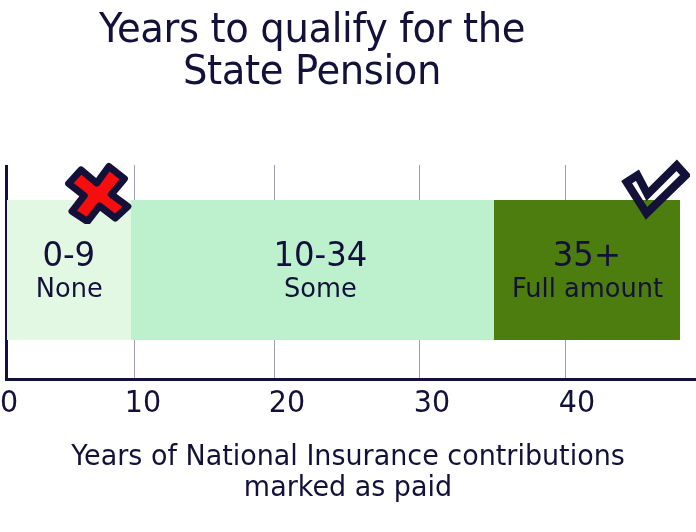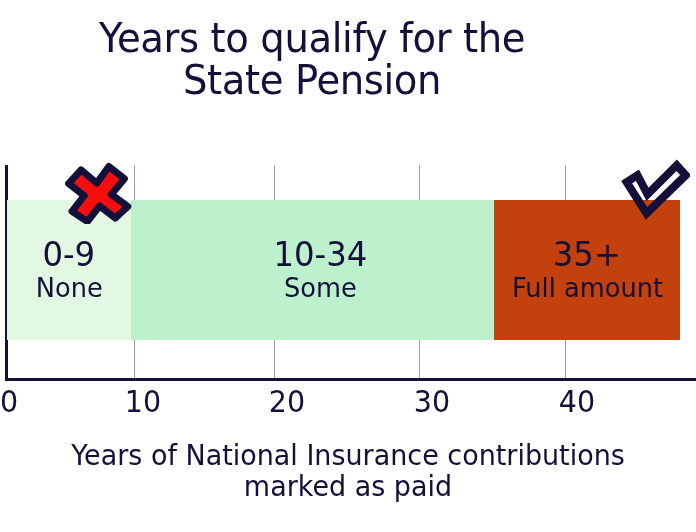--- a/index.html
+++ b/index.html
@@ -13,21 +13,21 @@
     position: relative;
     overflow: hidden;
     font-family: "DejaVu Sans", sans-serif;
     color: #13103a;
   }
 
   
   #title-block {
     position: absolute;
     left: 0;
-    top: 18px;
+    top: 8px;
     width: 624px;
     text-align: center;
     line-height: 1.02;
   }
   .title-line {
     display: block;
     font-family: "DejaVu Sans", sans-serif;
     font-size: 41px;
     font-weight: 400;
     letter-spacing: -0.4px;
@@ -150,21 +150,21 @@
   <div class="band" style="left:7px; width:124px; background:#e3f8e3;">
     <span class="band-range">0-9</span>
     <span class="band-desc">None</span>
   </div>
 
   <div class="band" style="left:131px; width:363px; background:#bdf0cd;padding-left:16px;">
     <span class="band-range">10-34</span>
     <span class="band-desc">Some</span>
   </div>
 
-  <div class="band" style="left:494px; width:186px; background:#c2410c;align-items:center;">
+  <div class="band" style="left:494px; width:186px; background:#4d7c0f;align-items:center;">
     <span class="band-range">35+</span>
     <span class="band-desc">Full amount</span>
   </div>
 
   <div class="mark" id="cross-mark">
     <svg width="68" height="62" viewBox="0 0 68 62" xmlns="http://www.w3.org/2000/svg">
       <g transform="rotate(-7 34 31)">
         <path d="M20 6 L34 21 L48 6 L62 20 L47 34 L62 48 L48 58 L34 44 L20 58 L6 46 L20 32 L6 18 Z" fill="#f60d0d" stroke="#13103a" stroke-width="7" stroke-linejoin="round"></path>
       </g>
     </svg>

